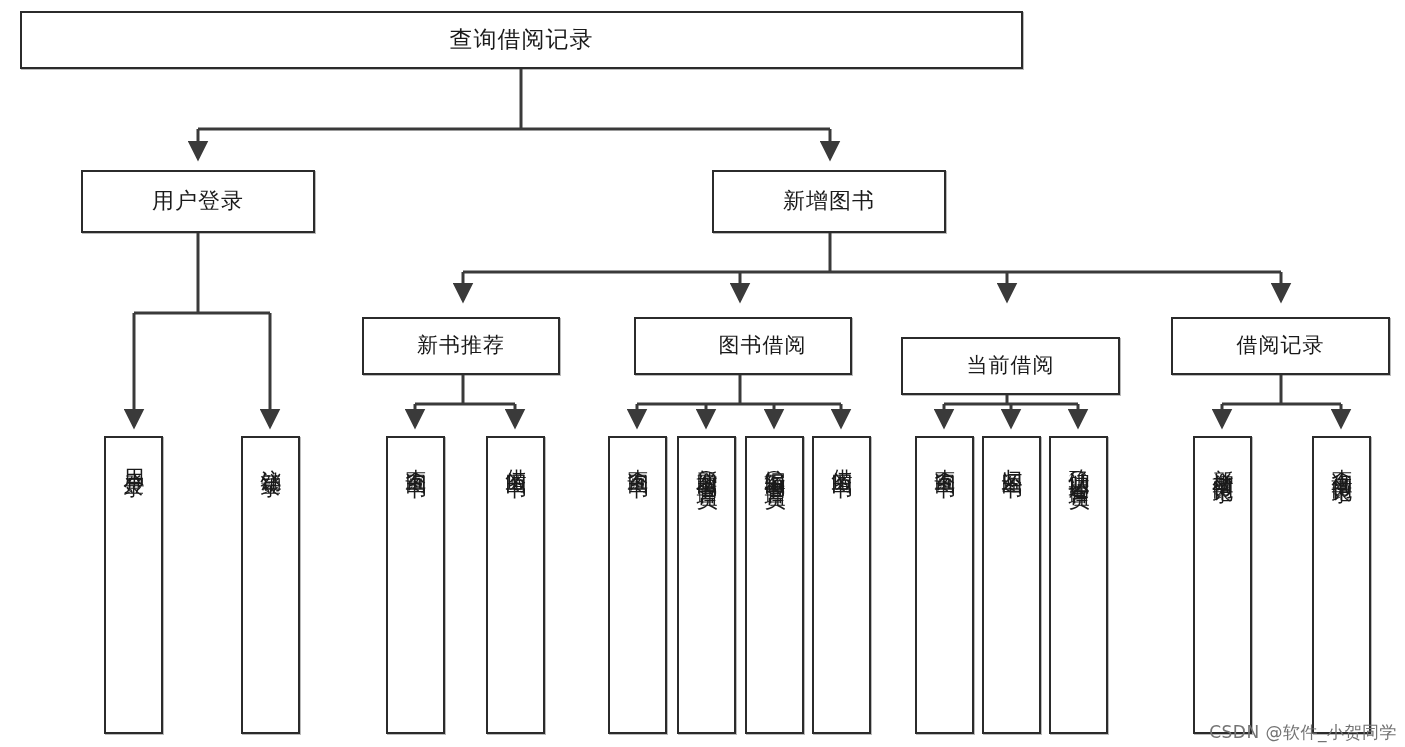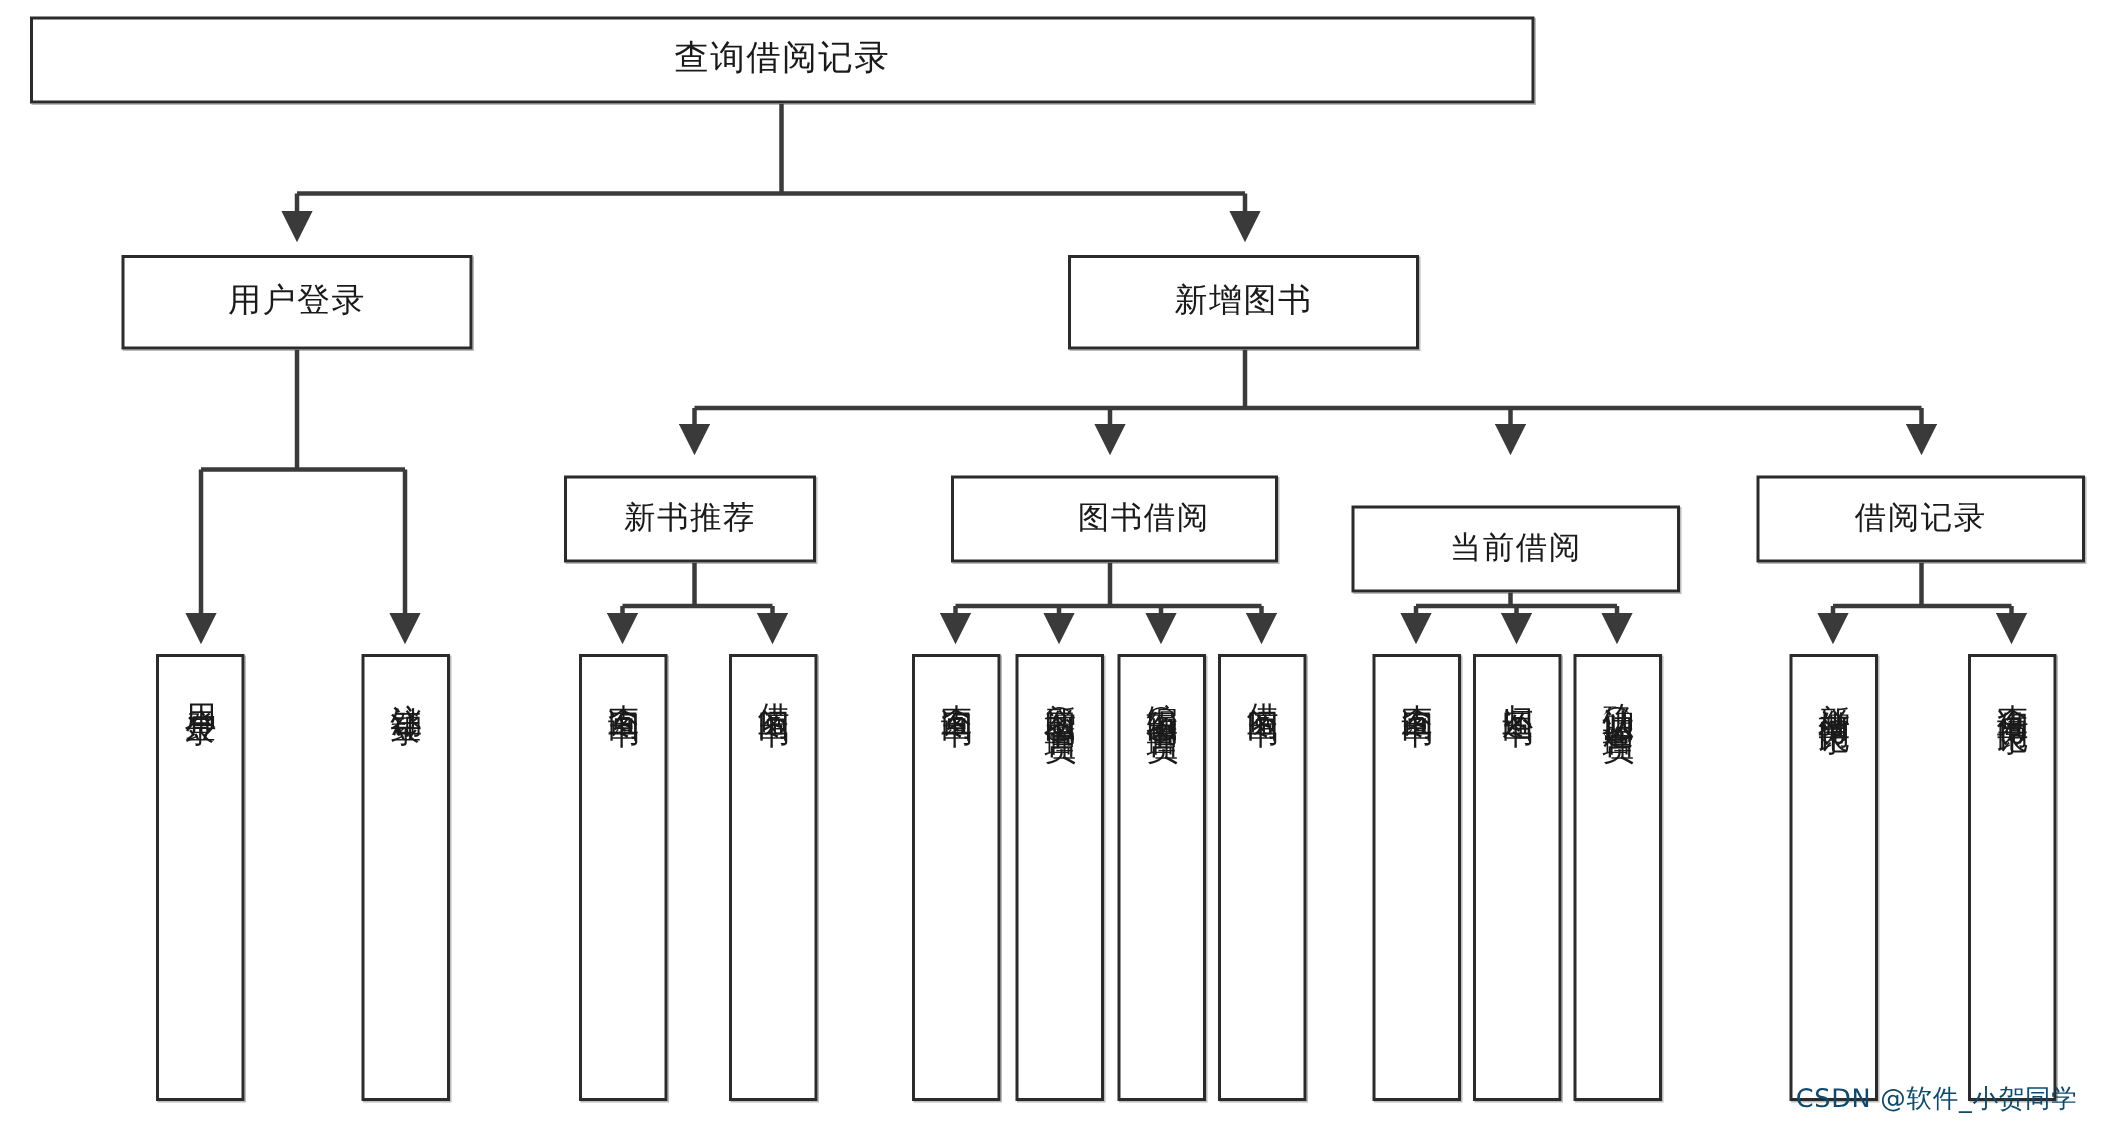--- a/index.html
+++ b/index.html
@@ -54,24 +54,24 @@
   .node.leaf .label {
     writing-mode: vertical-rl;
     text-orientation: upright;
     font-size: 21px;
     line-height: 1.18;
     letter-spacing: 3px;
     white-space: nowrap;
   }
   .watermark {
     position: absolute;
-    right: 20px;
+    right: 8px;
     bottom: 3px;
     font-size: 17px;
-    color: #0c4a6e;
+    color: #737373;
     letter-spacing: 0.5px;
     white-space: nowrap;
     pointer-events: none;
   }
 </style>
 </head>
 <body>
 
 <div id="canvas">
 
@@ -130,21 +130,21 @@
   </div>
 
   <div class="node level2" style="left:81px; top:170px; width:234px; height:63px;">
     <span class="label">用户登录</span>
   </div>
 
   <div class="node level2" style="left:712px; top:170px; width:234px; height:63px;">
     <span class="label">新增图书</span>
   </div>
 
-  <div class="node level3" style="left:376px; top:317px; width:168px; height:58px;">
+  <div class="node level3" style="left:362px; top:317px; width:198px; height:58px;">
     <span class="label">新书推荐</span>
   </div>
 
   <div class="node level3" style="left:634px; top:317px; width:218px; height:58px;padding-left:39px;">
     <span class="label">图书借阅</span>
   </div>
 
   <div class="node level3" style="left:901px; top:317px; width:219px; height:58px;margin-top:20px;">
     <span class="label">当前借阅</span>
   </div>

